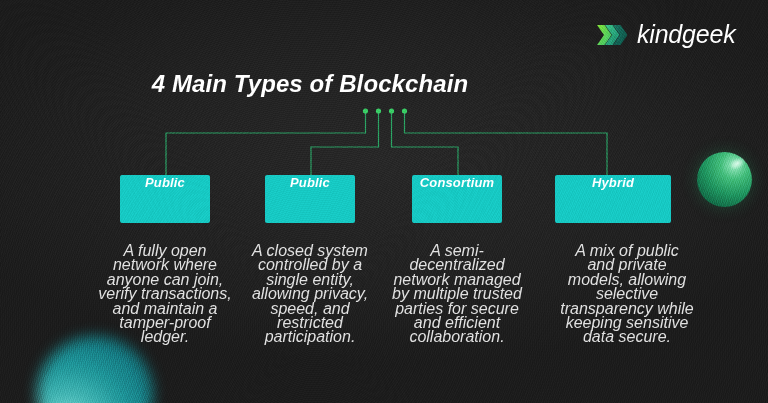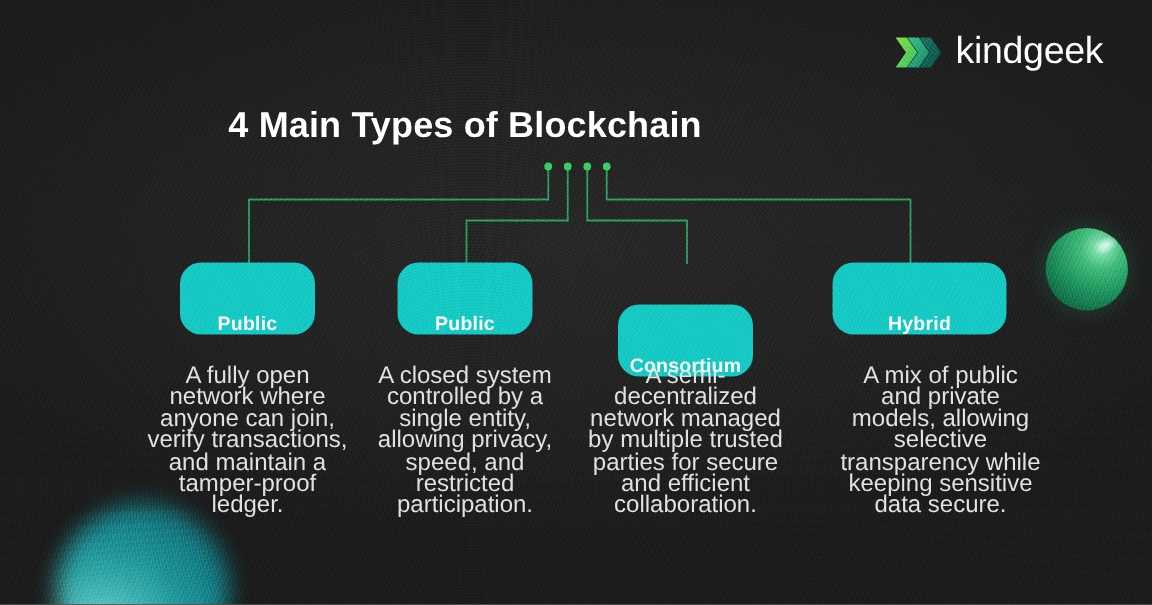--- a/index.html
+++ b/index.html
@@ -11,20 +11,21 @@
     position:relative;
   }
 
   
   #canvas {
     position:absolute; inset:0;
     width:768px; height:403px;
     background:
       radial-gradient(ellipse 60% 50% at 50% 40%, #2b2b2b 0%, #252525 55%, #1e1e1e 100%);
     overflow:hidden;
+    font-style:italic;
   }
   
   #noise {
     position:absolute; inset:0;
     pointer-events:none;
     opacity:.50;
     background-image:
       repeating-radial-gradient(circle at 13% 27%, rgba(255,255,255,.055) 0 1px, rgba(0,0,0,0) 1px 2px),
       repeating-radial-gradient(circle at 71% 63%, rgba(255,255,255,.045) 0 1px, rgba(0,0,0,0) 1px 3px),
       repeating-radial-gradient(circle at 41% 81%, rgba(0,0,0,.30) 0 1px, rgba(0,0,0,0) 1px 2px),
@@ -80,42 +81,42 @@
 
   
   #connectors { position:absolute; left:0; top:0; width:768px; height:240px; }
 
   
   #cards { position:absolute; left:0; top:175px; width:768px; height:48px; }
   .card {
     position:absolute; top:0;
     height:48px;
     background:#18cdc8;
-    border-radius:14px;
-    display:flex; align-items:flex-end; justify-content:center;
+    border-radius:2px;
+    display:flex; align-items:flex-start; justify-content:center;
   }
   .card-label {
     color:#ffffff; font-size:13px; font-weight:bold; letter-spacing:.15px;
     white-space:nowrap;
   }
 
   
   #descs { position:absolute; left:0; top:244px; width:768px; }
   .desc {
     position:absolute; top:0;
     text-align:center;
     color:#e4e4e4;
     font-size:16px;
     line-height:14.4px;
   }
 
   
   .col0 { left:120px; width:90px; }
   .col1 { left:265px; width:90px; }
-  .col2 { left:412px; width:90px;margin-top:28px; }
+  .col2 { left:412px; width:90px; }
   .col3 { left:555px; width:116px; }
 
   .dcol0 { left:98px; width:134px; }
   .dcol1 { left:243px; width:134px; }
   .dcol2 { left:390px; width:134px; }
   .dcol3 { left:560px; width:134px; }
 </style>
 </head>
 <body>
 

